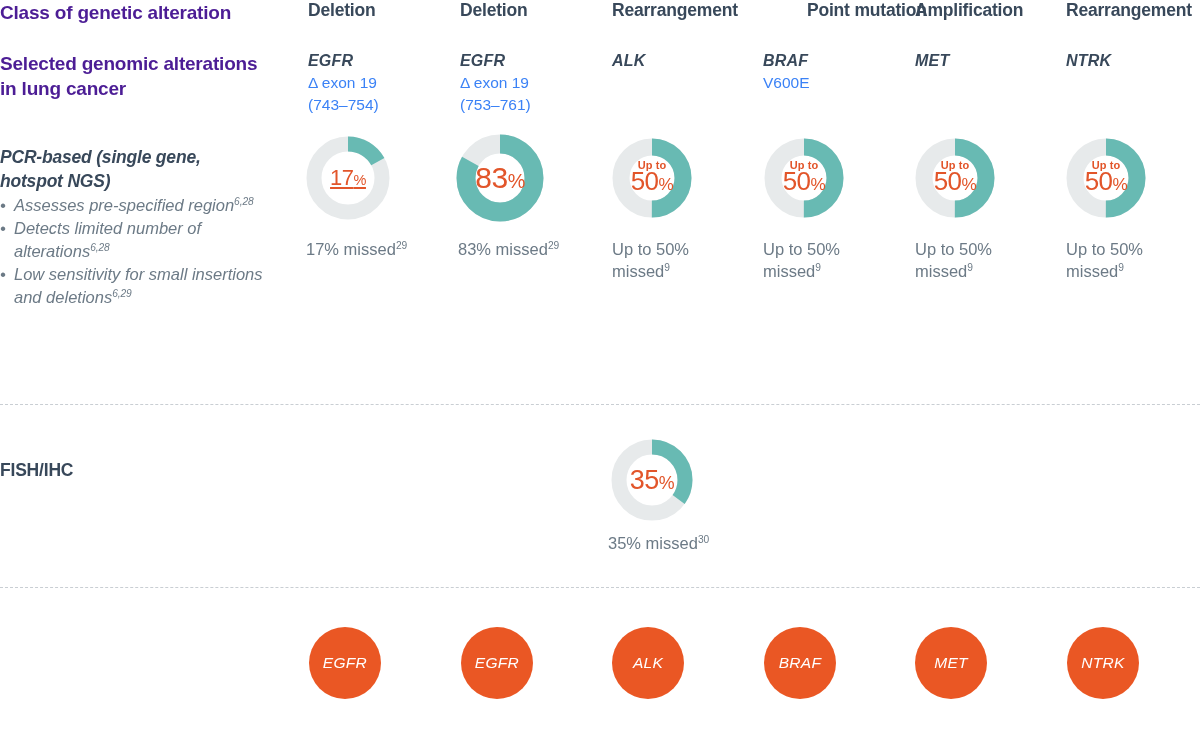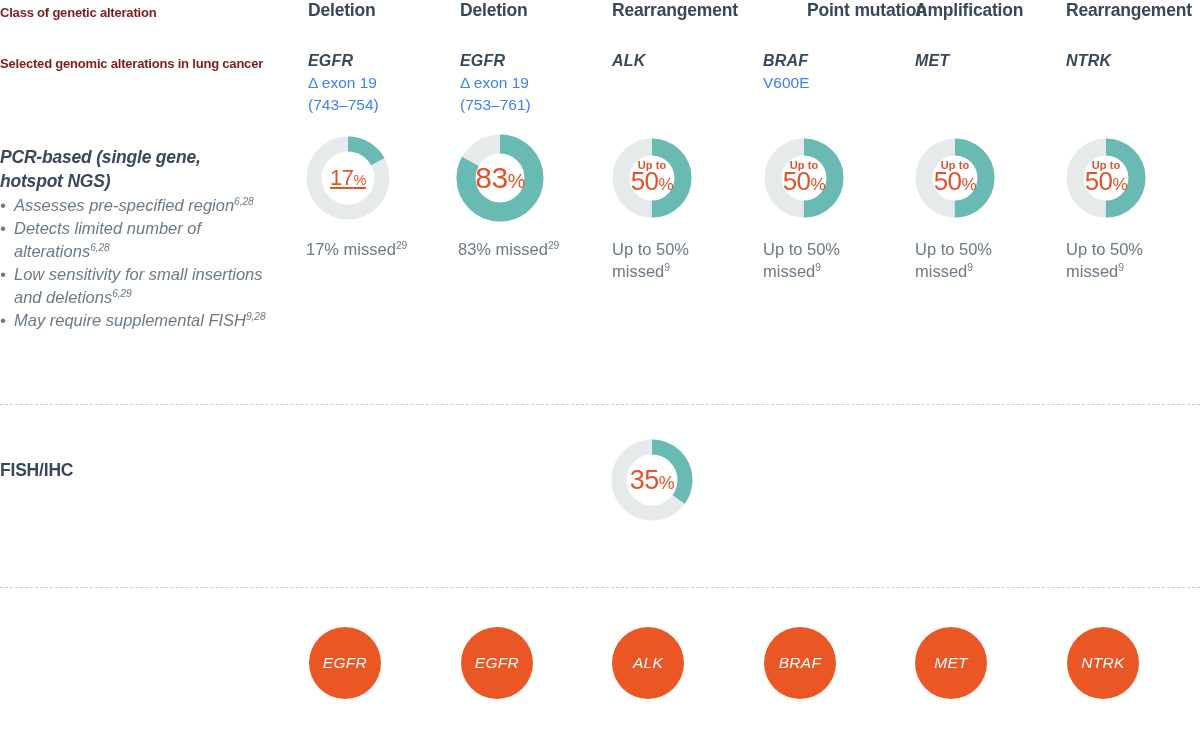--- a/index.html
+++ b/index.html
@@ -27,23 +27,23 @@
     position: absolute;
     top: 0px;
     font-size: 17.5px;
     font-weight: bold;
     color: #38485a;
     letter-spacing: -0.2px;
     white-space: nowrap;
   }
   .row-head-title {
     position: absolute;
-    font-size: 13px;
-    font-weight: bold;
-    color: #7f1d1d;
+    font-size: 19px;
+    font-weight: bold;
+    color: #4c1d95;
     letter-spacing: -0.2px;
     line-height: 25px;
   }
   .gene-block {
     position: absolute;
     top: 50px;
     font-size: 16px;
     line-height: 22px;
     color: #55636f;
     white-space: nowrap;
@@ -188,21 +188,20 @@
 
   <div class="left-block" style="top:145px;font-style:italic;">
     <div class="left-title">
       <span>PCR-based (single gene,</span><br>
       <span>hotspot NGS)</span>
     </div>
     <ul class="bullets">
       <li><span>Assesses pre-specified region</span><sup>6,28</sup></li>
       <li><span>Detects limited number of alterations</span><sup>6,28</sup></li>
       <li><span>Low sensitivity for small insertions and deletions</span><sup>6,29</sup></li>
-      <li><span>May require supplemental FISH</span><sup>9,28</sup></li>
     </ul>
   </div>
 
   <div class="donut" style="left:306px; top:136px; width:84px; height:84px;">
     <svg width="84" height="84" viewBox="0 0 84 84">
       <circle cx="42" cy="42" r="34" fill="none" stroke="#e7eaeb" stroke-width="15"></circle>
       <circle class="arc" cx="42" cy="42" r="34" fill="none" stroke="#68bab3" stroke-width="15" transform="rotate(-90 42 42)" stroke-dasharray="36.316811075498016 177.31148936860794" stroke-dashoffset="0"></circle>
     </svg>
     <div class="donut-center">
       <div class="donut-value" style="font-size:22px;text-decoration:underline;">
@@ -305,20 +304,23 @@
     <svg width="84" height="84" viewBox="0 0 84 84">
       <circle cx="42" cy="42" r="33" fill="none" stroke="#e7eaeb" stroke-width="15"></circle>
       <circle class="arc" cx="42" cy="42" r="33" fill="none" stroke="#68bab3" stroke-width="15" transform="rotate(-90 42 42)" stroke-dasharray="72.57079029792422 134.77432483900213" stroke-dashoffset="0"></circle>
     </svg>
     <div class="donut-center">
       <div class="donut-value" style="font-size:27px;">
         <span>35</span><span class="pct">%</span>
       </div>
     </div>
   </div>
+  <div class="donut-caption" style="left:608px; top:532px; width:160px;">
+    <span>35% missed</span><sup>30</sup>
+  </div>
 
   <div class="divider" style="top:587px;"></div>
 
 
   <div class="gene-circle" style="left:309px; top:627px;">
     <span>EGFR</span>
   </div>
   <div class="gene-circle" style="left:461px; top:627px;">
     <span>EGFR</span>
   </div>

